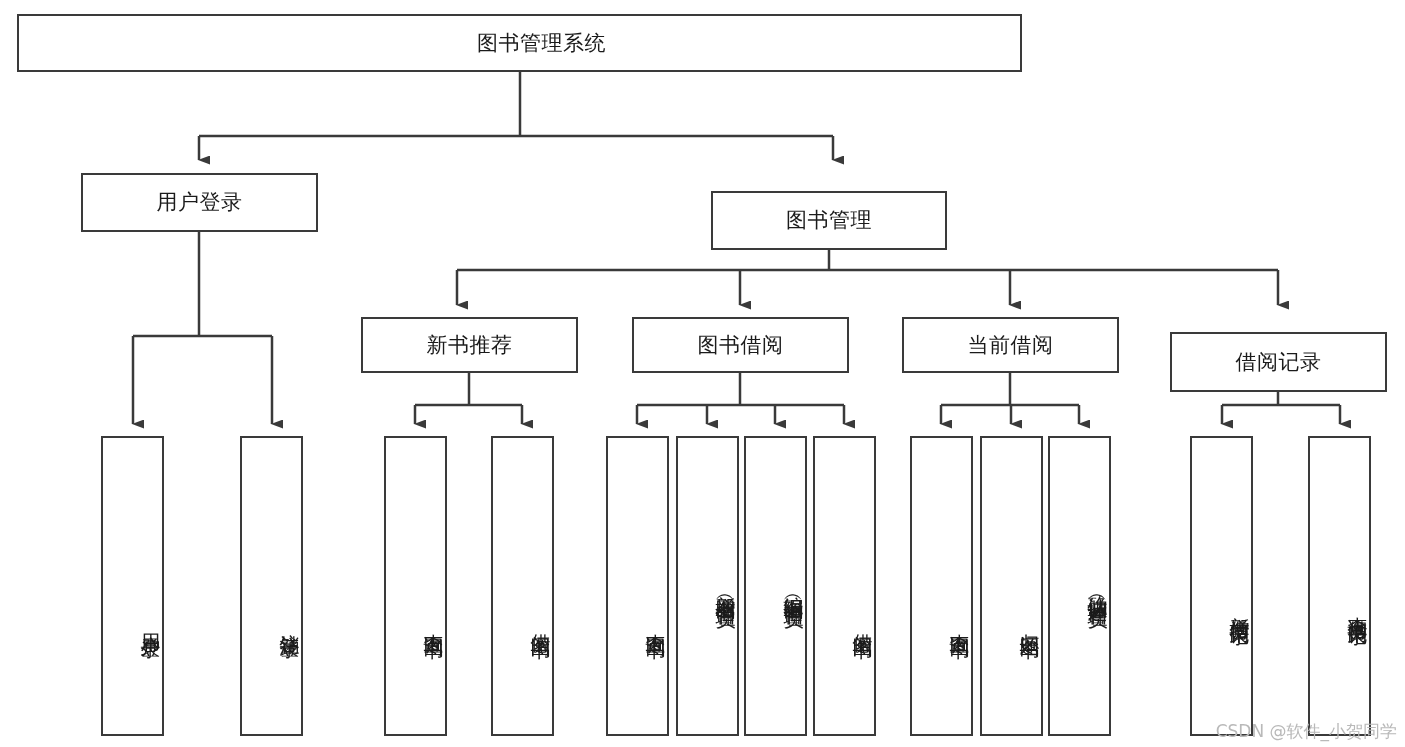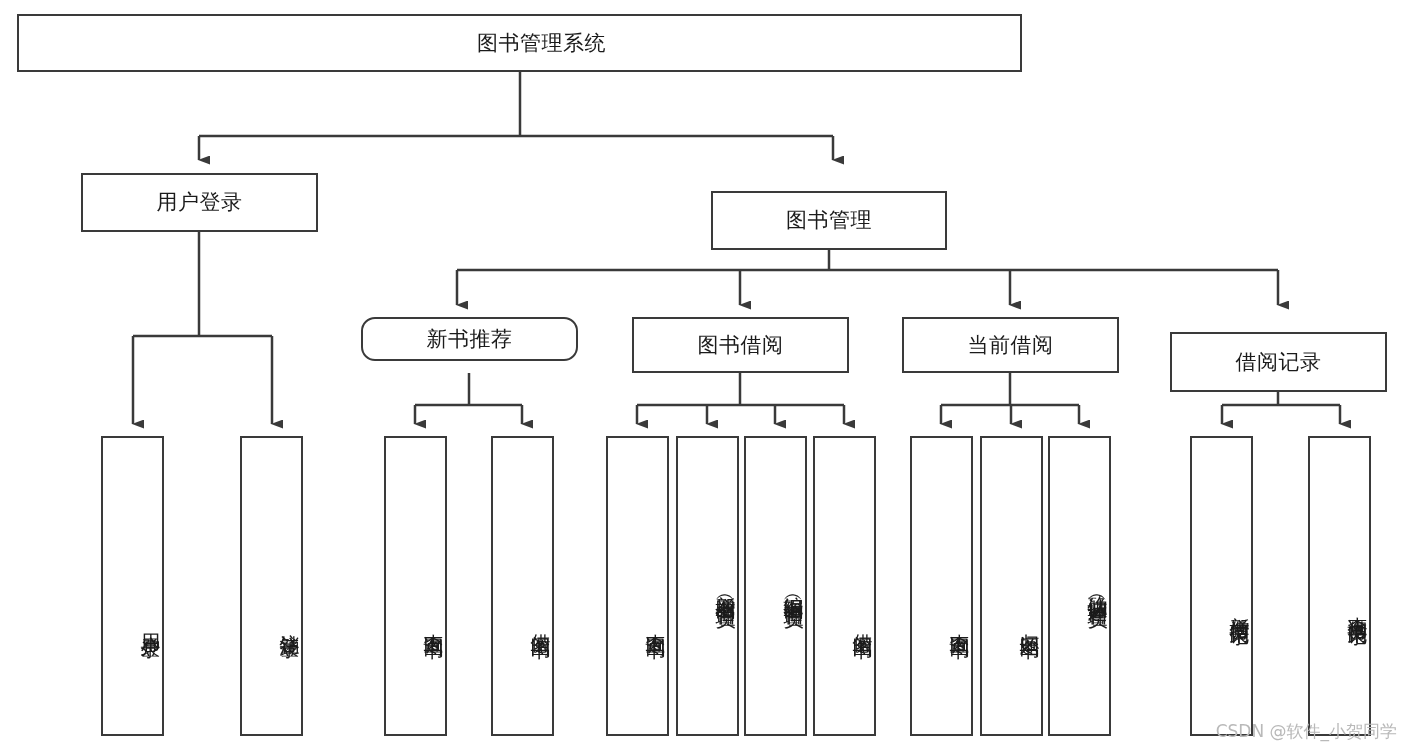--- a/index.html
+++ b/index.html
@@ -125,21 +125,21 @@
     <span>图书管理系统</span>
   </div>
 
   <div class="node horiz" style="left:81px; top:173px; width:237px; height:59px;">
     <span>用户登录</span>
   </div>
   <div class="node horiz" style="left:711px; top:173px; width:236px; height:59px;margin-top:18px;">
     <span>图书管理</span>
   </div>
 
-  <div class="node horiz" style="left:361px; top:317px; width:217px; height:44px;border-radius:14px;">
+  <div class="node horiz" style="left:361px; top:317px; width:217px; height:56px;">
     <span>新书推荐</span>
   </div>
   <div class="node horiz" style="left:632px; top:317px; width:217px; height:56px;">
     <span>图书借阅</span>
   </div>
   <div class="node horiz" style="left:902px; top:317px; width:217px; height:56px;">
     <span>当前借阅</span>
   </div>
   <div class="node horiz" style="left:1170px; top:332px; width:217px; height:60px;">
     <span>借阅记录</span>

